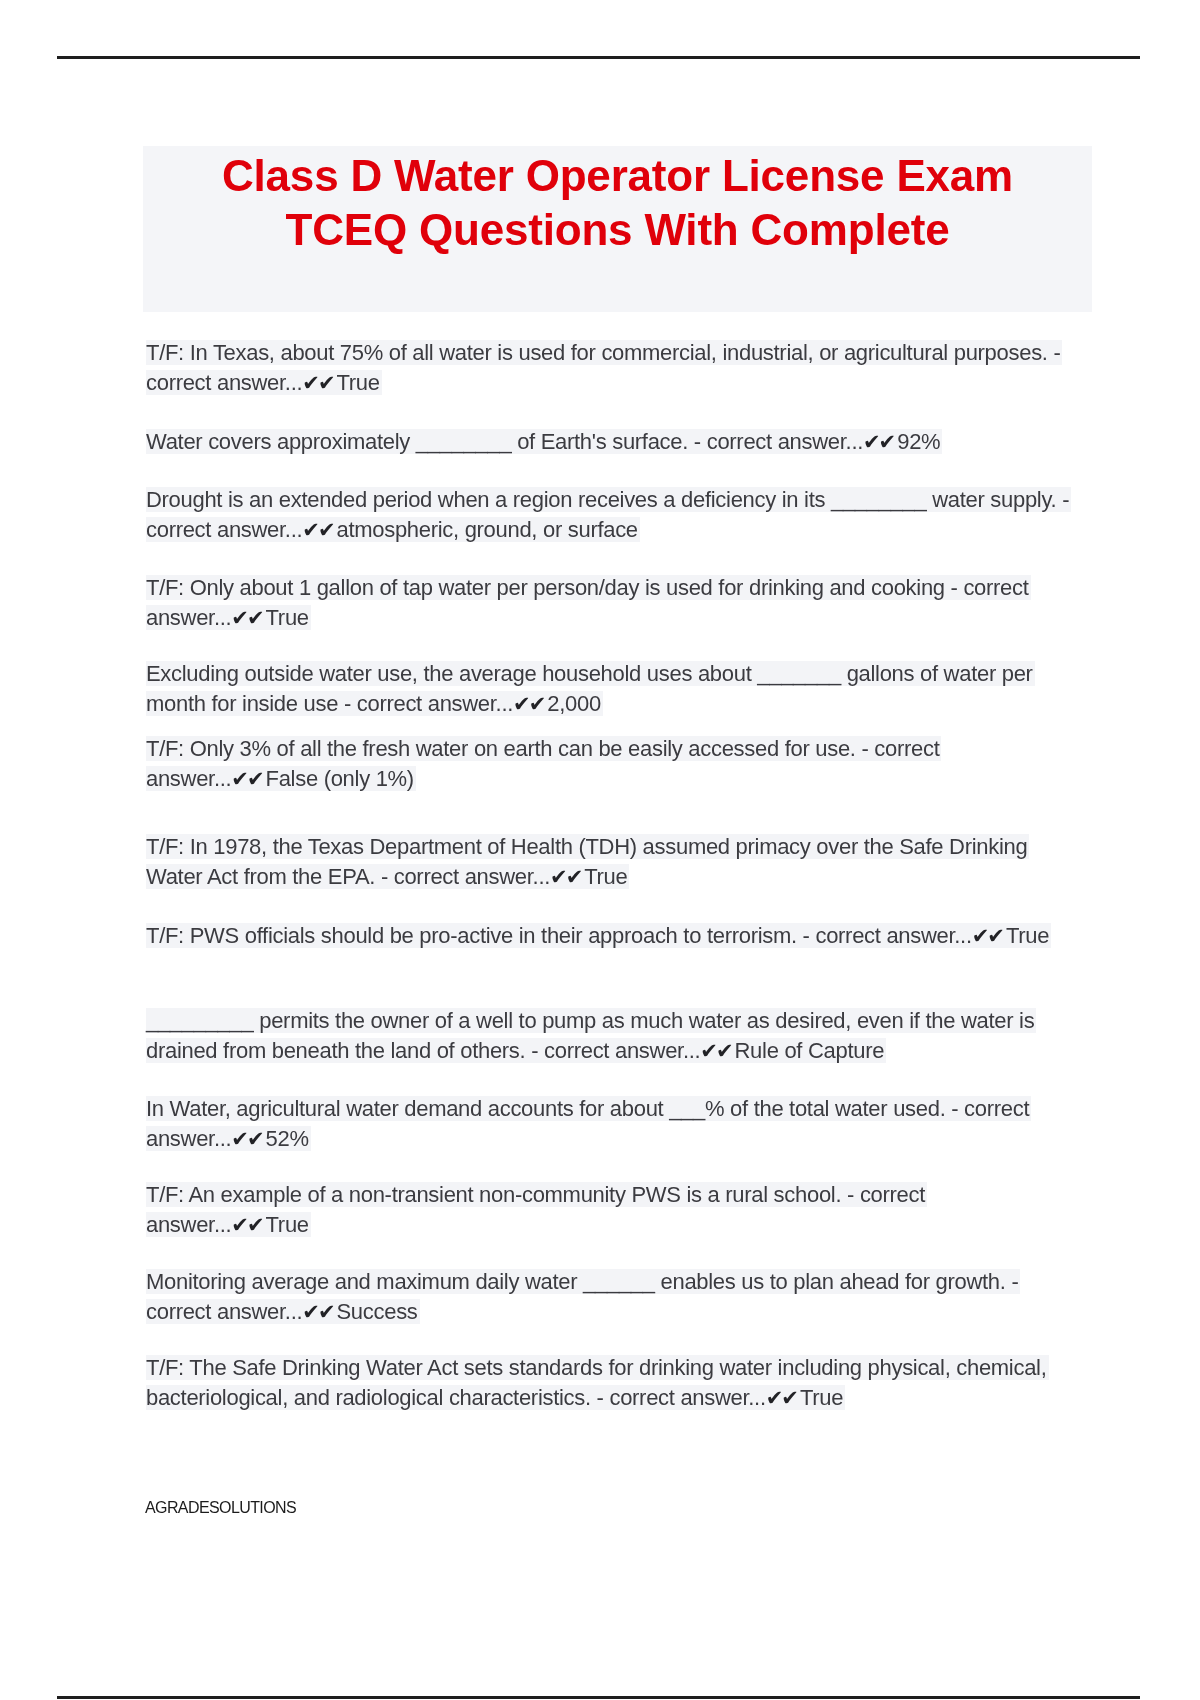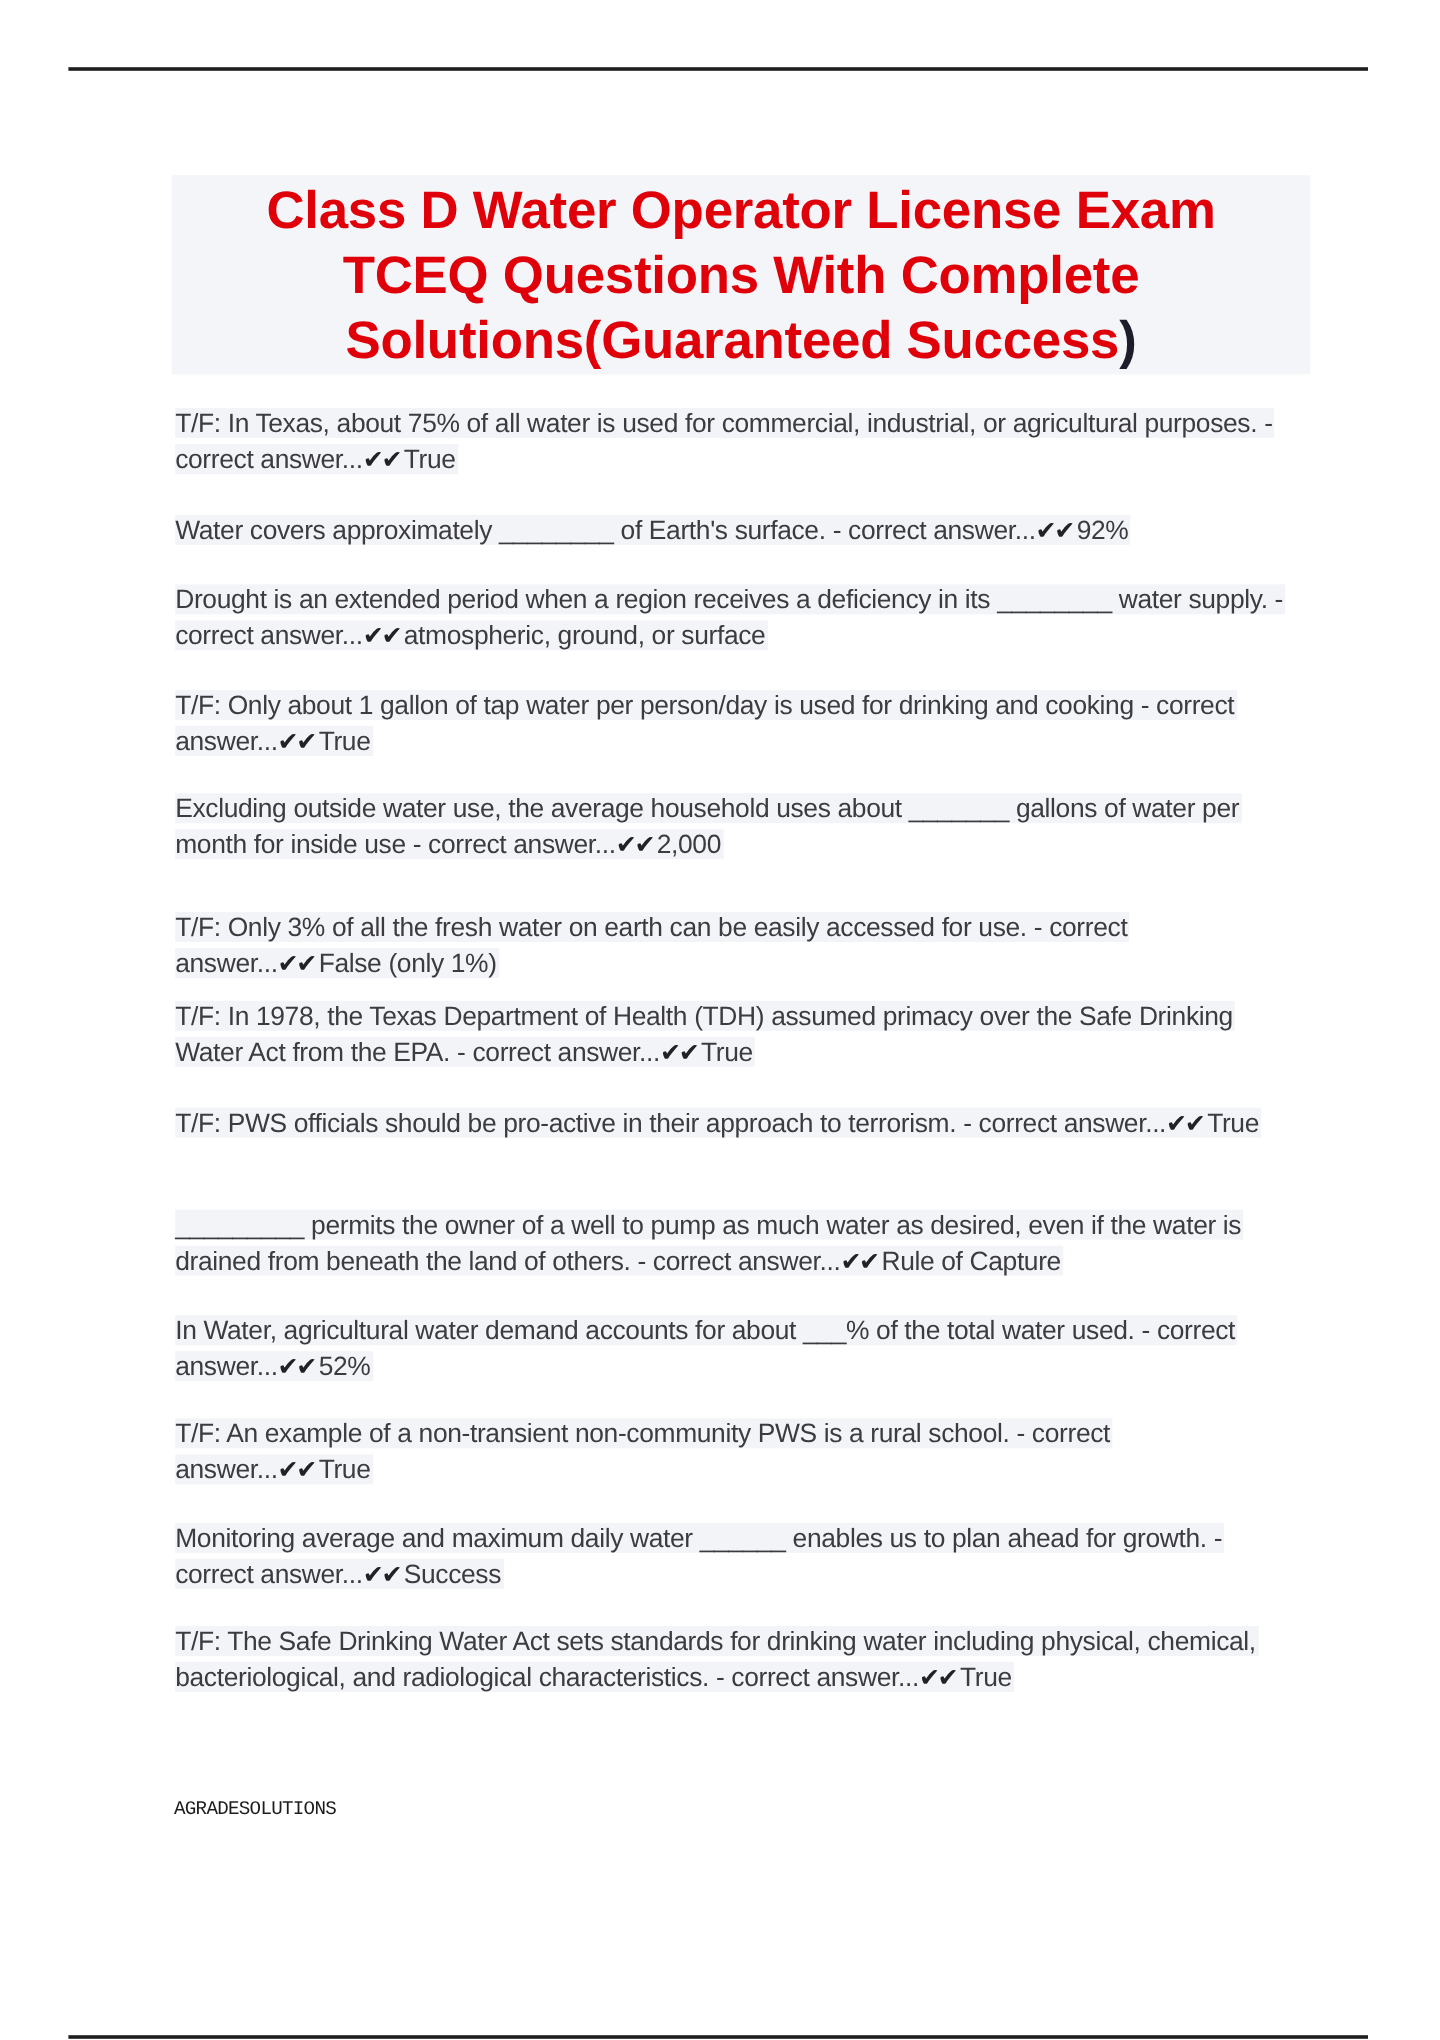--- a/index.html
+++ b/index.html
@@ -10,44 +10,43 @@
     .title-block { position: absolute; left: 143px; top: 146px; width: 949px; height: 166px; background: #f4f5f8; }
     .title-line { position: absolute; left: 0; width: 100%; text-align: center; font-weight: bold; font-size: 44px; line-height: 54px; color: #e0000a; letter-spacing: -0.2px; }
     .title-line span.u { text-decoration-thickness: 4px; text-underline-offset: 6px; text-decoration-color: #c00008; }
     .title-line .paren { color: #1c1c2a; text-decoration: none; }
     .title-line.l1 { top: 3px; }
     .title-line.l2 { top: 57px; text-align: center; }
     .title-line.l3 { top: 111px; }
     .qa { position: absolute; left: 146px; width: 940px; font-size: 22px; line-height: 29.5px; color: #3b3b40; letter-spacing: -0.3px; }
     .qa .txt { background: #f3f4f7; -webkit-box-decoration-break: clone; box-decoration-break: clone; padding-right: 2px; }
     .qa .chk { color: #222226; font-size: 21px; letter-spacing: -2px; margin-right: 3px; }
-    .footer { position: absolute; left: 145px; top: 1499px; font-family: Liberation Mono, monospace; font-size: 16px; color: #1c1c1c; letter-spacing: -0.6px; }
+    .footer { position: absolute; left: 145px; top: 1499px; font-family: Liberation Sans, sans-serif; font-size: 16px; color: #1c1c1c; letter-spacing: -0.6px; }
   </style>
 </head>
 <body>
 
 <div class="rule top"></div>
 
 <div class="title-block">
   <div class="title-line l1"><span class="u">Class D Water Operator License Exam</span></div>
   <div class="title-line l2"><span class="u">TCEQ Questions With Complete</span></div>
-  <div class="title-line l3"><span class="u">Solutions(Guaranteed Success</span><span class="paren">)</span></div>
 </div>
 
 <div class="qa" style="top:338px"><span class="txt"><span>T/F: In Texas, about 75% of all water is used for commercial, industrial, or agricultural purposes.</span><span> - correct answer...</span><span class="chk">✔✔</span><span>True</span></span></div>
 
 <div class="qa" style="top:427px"><span class="txt"><span>Water covers approximately ________ of Earth's surface.</span><span> - correct answer...</span><span class="chk">✔✔</span><span>92%</span></span></div>
 
 <div class="qa" style="top:485px"><span class="txt"><span>Drought is an extended period when a region receives a deficiency in its ________ water supply.</span><span> - correct answer...</span><span class="chk">✔✔</span><span>atmospheric, ground, or surface</span></span></div>
 
 <div class="qa" style="top:573px"><span class="txt"><span>T/F: Only about 1 gallon of tap water per person/day is used for drinking and cooking</span><span> - correct answer...</span><span class="chk">✔✔</span><span>True</span></span></div>
 
 <div class="qa" style="top:659px"><span class="txt"><span>Excluding outside water use, the average household uses about _______ gallons of water per month for inside use</span><span> - correct answer...</span><span class="chk">✔✔</span><span>2,000</span></span></div>
 
-<div class="qa" style="top:758px"><span class="txt"><span>T/F: Only 3% of all the fresh water on earth can be easily accessed for use.</span><span> - correct answer...</span><span class="chk">✔✔</span><span>False (only 1%)</span></span></div>
+<div class="qa" style="top:734px"><span class="txt"><span>T/F: Only 3% of all the fresh water on earth can be easily accessed for use.</span><span> - correct answer...</span><span class="chk">✔✔</span><span>False (only 1%)</span></span></div>
 
 <div class="qa" style="top:832px"><span class="txt"><span>T/F: In 1978, the Texas Department of Health (TDH) assumed primacy over the Safe Drinking Water Act from the EPA.</span><span> - correct answer...</span><span class="chk">✔✔</span><span>True</span></span></div>
 
 <div class="qa" style="top:921px"><span class="txt"><span>T/F: PWS officials should be pro-active in their approach to terrorism.</span><span> - correct answer...</span><span class="chk">✔✔</span><span>True</span></span></div>
 
 <div class="qa" style="top:1006px"><span class="txt"><span>_________ permits the owner of a well to pump as much water as desired, even if the water is drained from beneath the land of others.</span><span> - correct answer...</span><span class="chk">✔✔</span><span>Rule of Capture</span></span></div>
 
 <div class="qa" style="top:1094px"><span class="txt"><span>In Water, agricultural water demand accounts for about ___% of the total water used.</span><span> - correct answer...</span><span class="chk">✔✔</span><span>52%</span></span></div>
 
 <div class="qa" style="top:1180px"><span class="txt"><span>T/F: An example of a non-transient non-community PWS is a rural school.</span><span> - correct answer...</span><span class="chk">✔✔</span><span>True</span></span></div>

